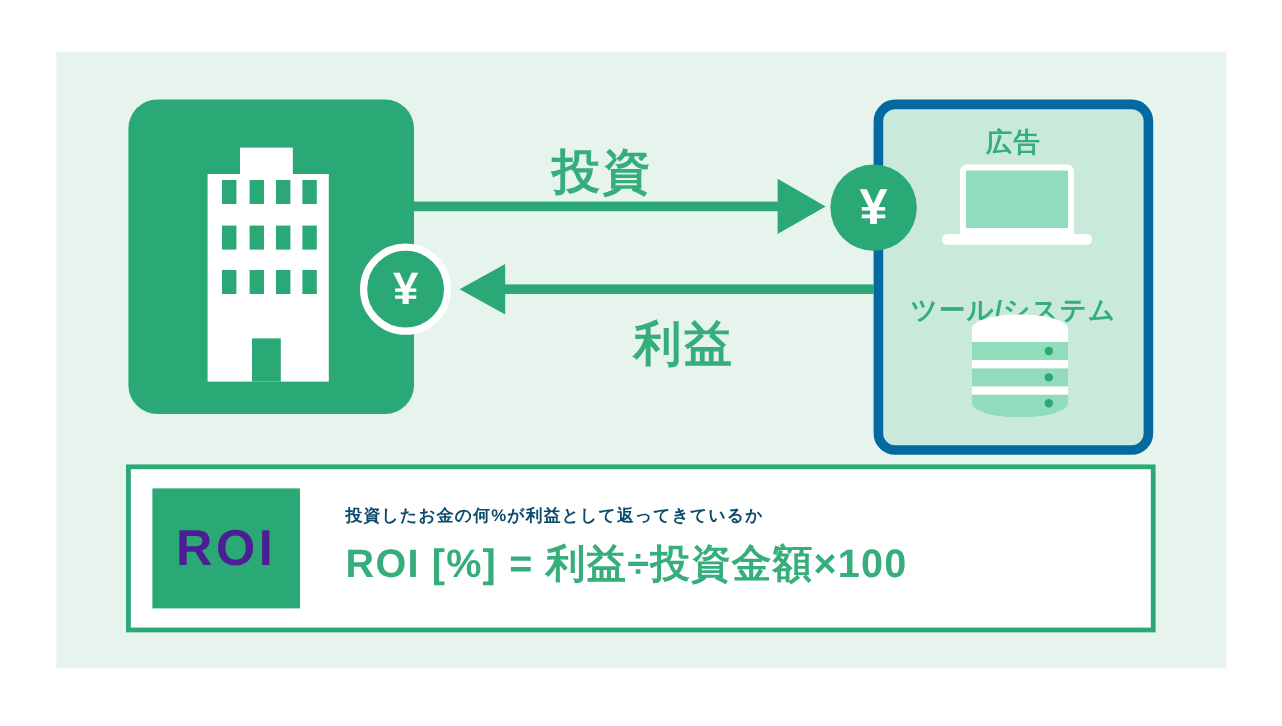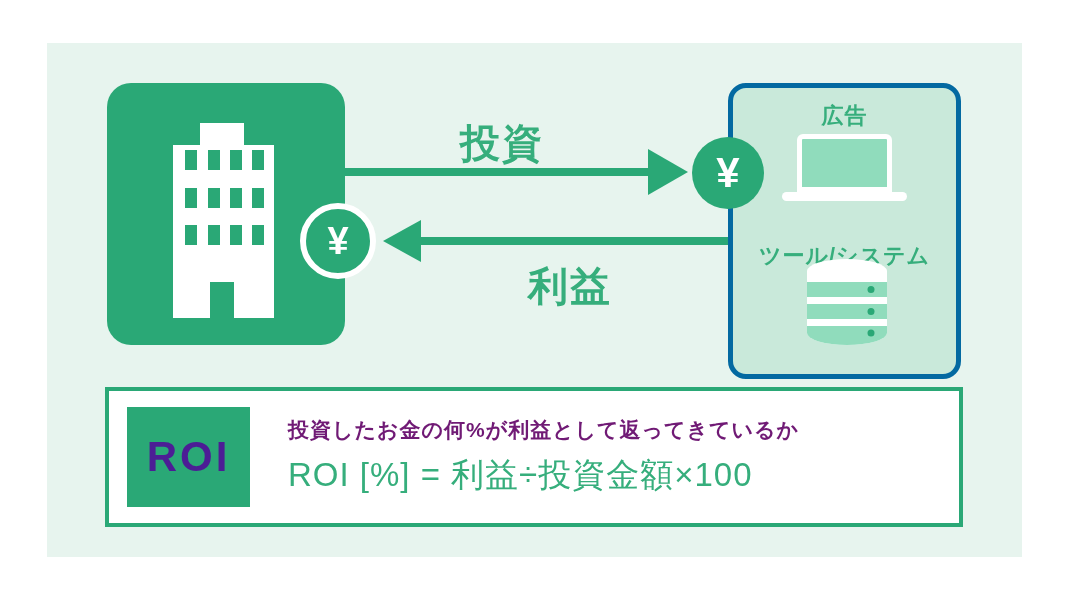--- a/index.html
+++ b/index.html
@@ -40,21 +40,21 @@
     color:#fff;font-weight:800;z-index:5;
   }
   .yen-out{left:645px;top:94px;width:72px;height:72px;font-size:42px;}
   .yen-in{
     left:253px;top:160px;width:76px;height:76px;font-size:38px;
     border:6px solid #ffffff;box-sizing:border-box;
   }
   
   .spend-box{
     position:absolute;left:681px;top:40px;width:233px;height:296px;
-    background:#c9e9da;border:5px solid #0369a1;border-radius:18px;
+    background:#c9e9da;border:8px solid #0369a1;border-radius:18px;
     box-sizing:border-box;
   }
   .spend-label{
     position:absolute;left:0;width:100%;text-align:center;
     color:#36ae7c;font-size:22px;font-weight:800;letter-spacing:1px;
     white-space:nowrap;
   }
   .ad-label{top:13px;}
   .tools-label{top:133px;margin-top:20px;}
   .laptop{position:absolute;left:64px;top:46px;width:95px;height:67px;}
@@ -75,25 +75,25 @@
   }
   .roi-term-badge{
     position:absolute;left:18px;top:16px;width:123px;height:100px;
     background:#2aa876;display:flex;align-items:center;justify-content:center;
     color:#4c1d95;font-size:42px;font-weight:800;letter-spacing:3px;
   }
   .roi-text{
     position:absolute;left:179px;top:50%;transform:translateY(-50%);
   }
   .roi-desc{
-    color:#701a75;font-size:21px;font-weight:700;letter-spacing:1px;
+    color:#0c4a6e;font-size:14px;font-weight:700;letter-spacing:1px;
     white-space:nowrap;margin-bottom:9px;
   }
   .roi-formula{
-    color:#36ae7c;font-size:33px;font-weight:400;letter-spacing:1px;
+    color:#36ae7c;font-size:33px;font-weight:700;letter-spacing:1px;
     white-space:nowrap;
   }
 </style>
 </head>
 <body>
 
 <div class="page">
   <div class="panel">
 
     <div class="company-box">

